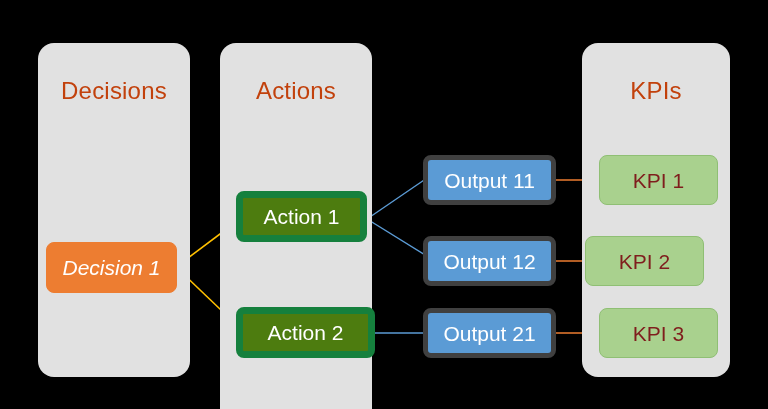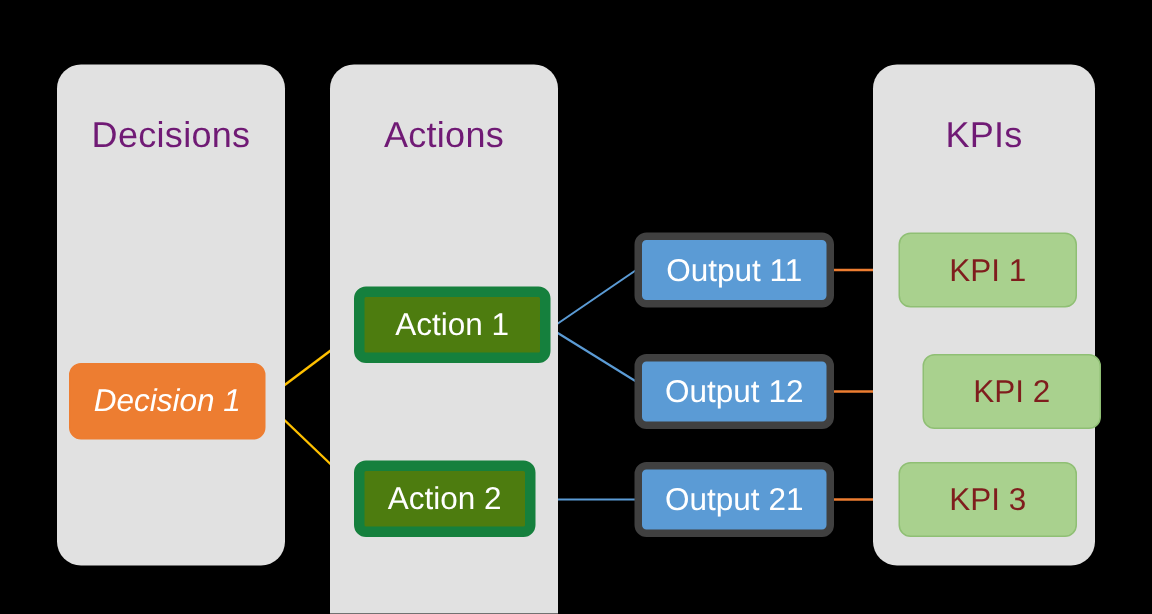--- a/index.html
+++ b/index.html
@@ -27,21 +27,21 @@
     border-radius: 16px;
     box-sizing: border-box;
   }
   .lane-title {
     position: absolute;
     left: 0;
     right: 0;
     top: 36px;
     text-align: center;
     font-size: 24px;
-    color: #701a75;
+    color: #c2410c;
     font-family: "Liberation Sans", sans-serif;
     letter-spacing: .2px;
     line-height: 1;
     white-space: nowrap;
   }
 
   
   .node {
     position: absolute;
     box-sizing: border-box;
@@ -120,27 +120,27 @@
 
 
   <div class="lane" style="left:582px; top:43px; width:148px; height:334px;">
     <div class="lane-title">KPIs</div>
   </div>
 
   <div class="node decision" style="left:46px; top:242px; width:131px; height:51px;font-style:italic;">Decision 1</div>
 
   <div class="node action" style="left:236px; top:191px; width:131px; height:51px;">Action 1</div>
 
-  <div class="node action" style="left:236px; top:307px; width:121px; height:51px;">Action 2</div>
+  <div class="node action" style="left:236px; top:307px; width:139px; height:51px;">Action 2</div>
 
   <div class="node output" style="left:423px; top:155px; width:133px; height:50px;">Output 11</div>
 
   <div class="node output" style="left:423px; top:236px; width:133px; height:50px;">Output 12</div>
 
   <div class="node output" style="left:423px; top:308px; width:133px; height:50px;">Output 21</div>
 
   <div class="node kpi" style="left:599px; top:155px; width:119px; height:50px;">KPI 1</div>
 
-  <div class="node kpi" style="left:615px; top:236px; width:119px; height:50px;">KPI 2</div>
+  <div class="node kpi" style="left:585px; top:236px; width:119px; height:50px;">KPI 2</div>
 
   <div class="node kpi" style="left:599px; top:308px; width:119px; height:50px;">KPI 3</div>
 
 </div>
 
 </body></html>

